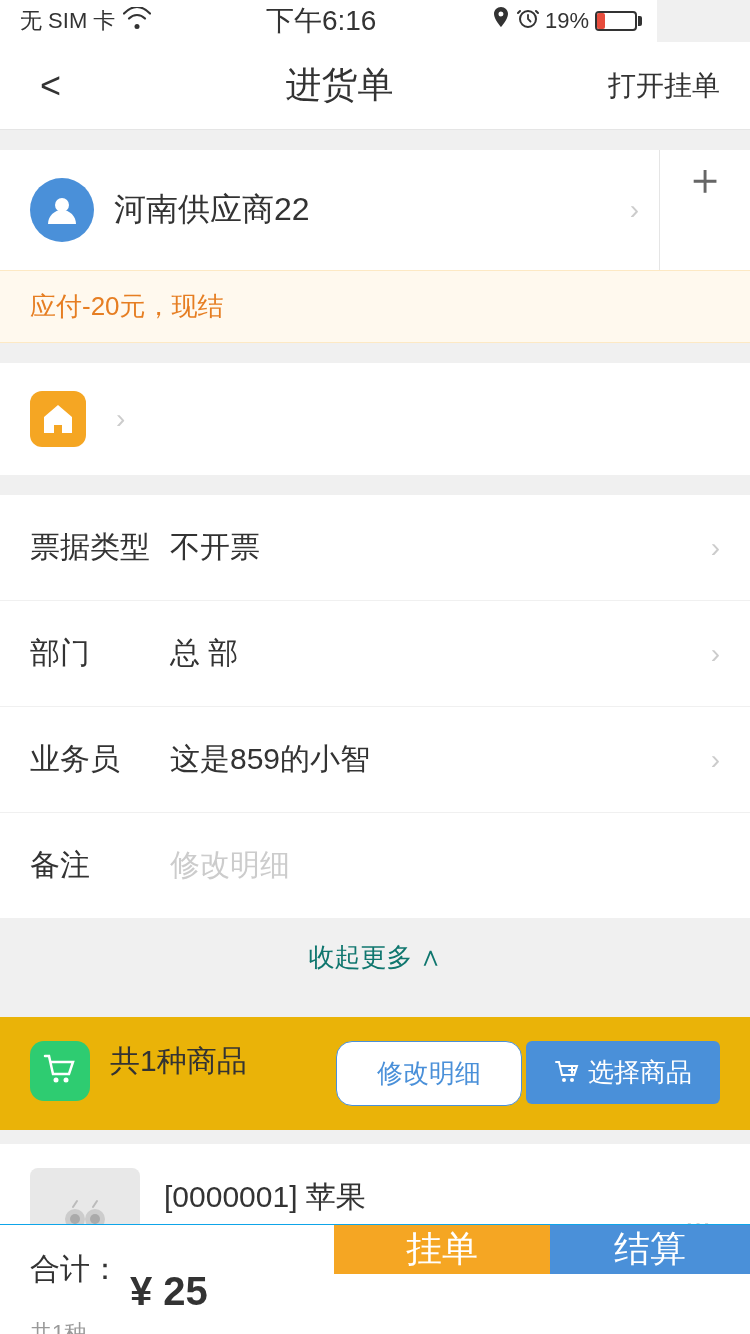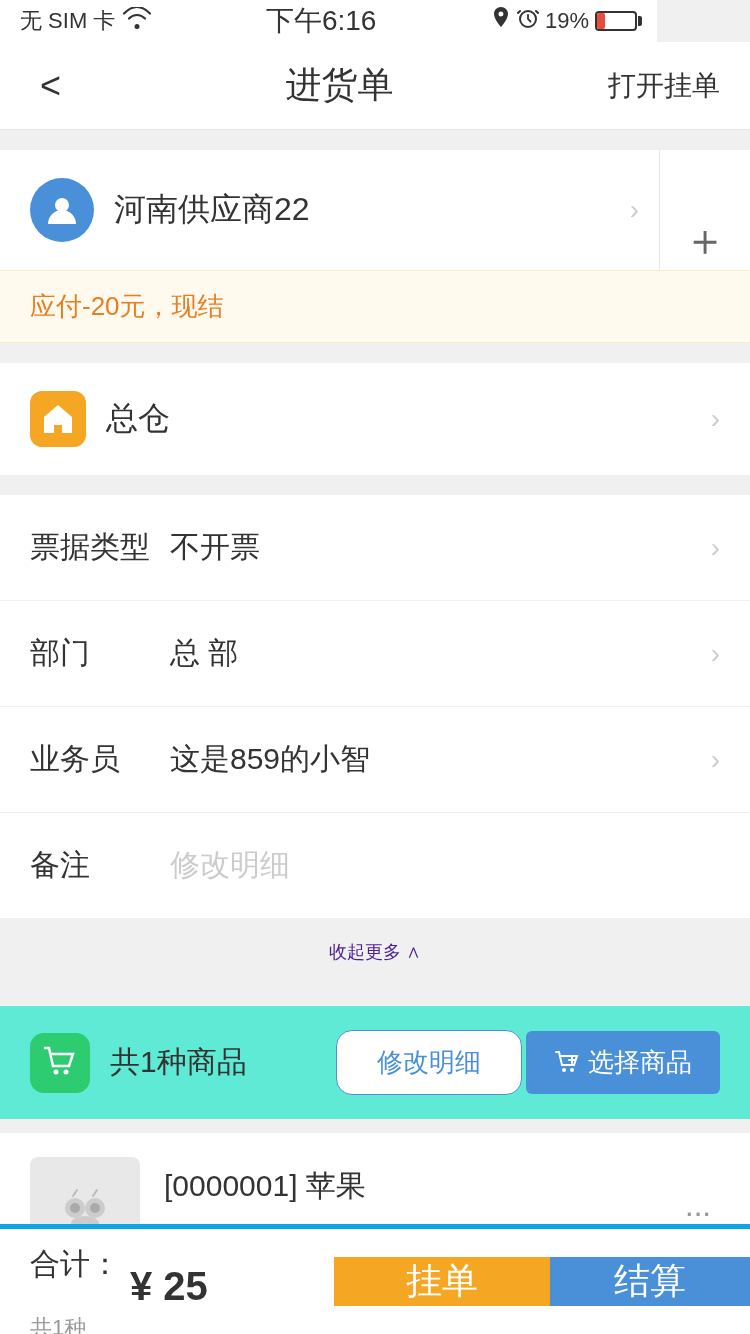--- a/index.html
+++ b/index.html
@@ -70,21 +70,21 @@
     
     .section-gap {
       height: 20px;
       background: #f0f0f0;
     }
 
     
     .supplier-section {
       background: #fff;
       display: flex;
-      align-items: flex-end;
+      align-items: flex-start;
     }
     .supplier-main {
       flex: 1;
       display: flex;
       align-items: center;
       padding: 28px 20px 28px 30px;
       border-right: 1px solid #e5e5e5;
     }
     .supplier-avatar {
       width: 64px; height: 64px; border-radius: 50%; background: #4a90d9;
@@ -172,30 +172,30 @@
       color: #ccc;
       font-size: 28px;
       margin-left: 10px;
     }
 
     
     .collapse-bar {
       background: #f0f0f0;
       text-align: center;
       padding: 22px 0;
-      font-size: 18px;
-      color: #4c1d95;
+      font-size: 26px;
+      color: #0f766e;
       cursor: pointer;
     }
 
     
     .product-header {
-      background: #5eead4;
-      display: flex;
-      align-items: center;
+      background: #eab308;
+      display: flex;
+      align-items: flex-start;
       padding: 24px 30px;
     }
     .product-count-icon {
       width: 60px; height: 60px; border-radius: 14px; background: #2ecc71;
       display: flex; align-items: center; justify-content: center;
       margin-right: 20px;
     }
     .product-count-icon svg { width: 34px; height: 34px; fill: #fff; }
     .product-count-text {
       font-size: 30px;
@@ -261,23 +261,23 @@
     }
 
     
     .bottom-spacer { height: 120px; }
     .bottom-bar {
       position: fixed;
       bottom: 0;
       width: 750px;
       height: 110px;
       display: flex;
-      align-items: center;
-      background: #fff;
-      border-top: 5px solid #0ea5e9;
+      align-items: flex-start;
+      background: #fff;
+      border-top: 1px solid #0ea5e9;
     }
     .bottom-total {
       flex: 1;
       display: flex;
       flex-direction: column;
       justify-content: center;
       padding: 0 30px;
     }
     .total-row {
       font-size: 30px;
@@ -376,21 +376,20 @@
 <div class="payment-notice">应付-20元，现结</div>
 
 <div class="section-gap"></div>
 
 <div class="row-item">
   <div class="warehouse-icon">
     <svg viewBox="0 0 32 32">
       <path d="M2 14L16 2l14 12v16H20v-8h-8v8H2z"></path>
     </svg>
   </div>
-  <span class="row-label">总仓</span>
   <span class="chevron-icon">›</span>
 </div>
 
 <div class="section-gap"></div>
 
 <div class="form-section">
 
   <div class="form-row">
     <span class="form-key">票据类型</span>
     <span class="form-value">不开票</span>

